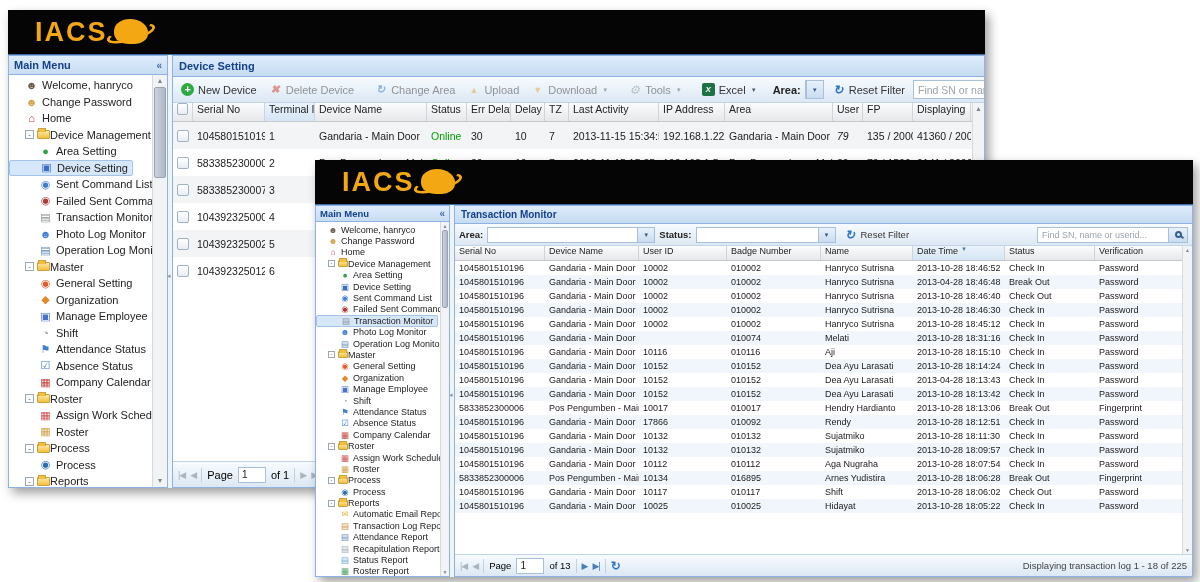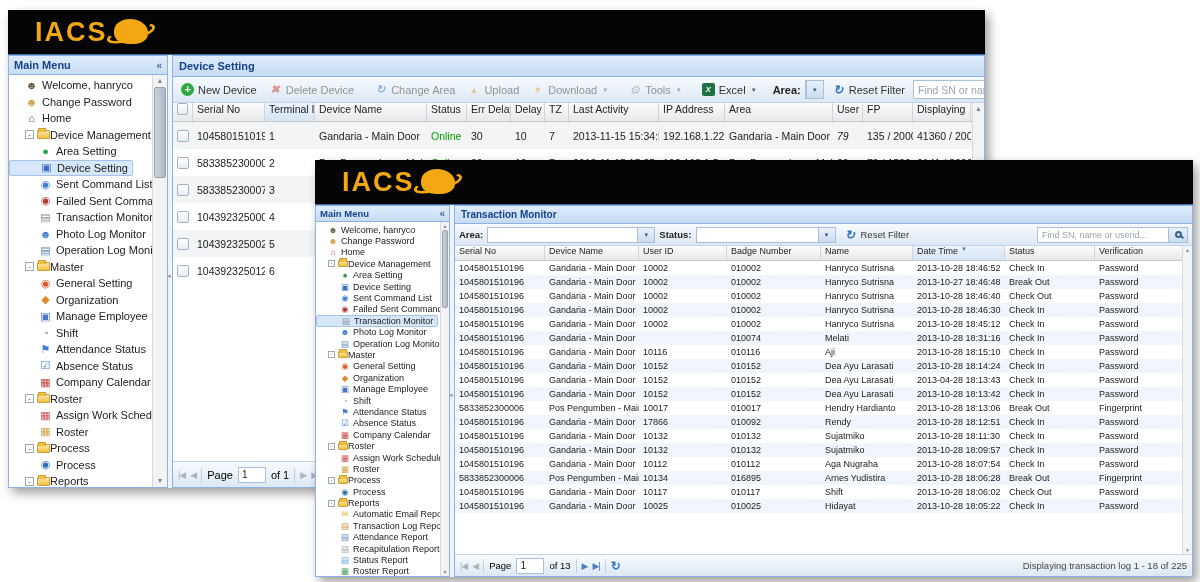--- a/index.html
+++ b/index.html
@@ -733,21 +733,21 @@
             <div class="gcell" style="width: 92px;">2013-10-28 18:46:52</div>
             <div class="gcell" style="width: 90px;">Check In</div>
             <div class="gcell" style="width: 88px;">Password</div>
           </div>
           <div class="grow">
             <div class="gcell" style="width: 90px;">1045801510196</div>
             <div class="gcell" style="width: 94px;">Gandaria - Main Door</div>
             <div class="gcell" style="width: 88px;">10002</div>
             <div class="gcell" style="width: 94px;">010002</div>
             <div class="gcell" style="width: 92px;">Hanryco Sutrisna</div>
-            <div class="gcell" style="width: 92px;">2013-10-27 18:46:48</div>
+            <div class="gcell" style="width: 92px;">2013-04-28 18:46:48</div>
             <div class="gcell" style="width: 90px;">Break Out</div>
             <div class="gcell" style="width: 88px;">Password</div>
           </div>
           <div class="grow">
             <div class="gcell" style="width: 90px;">1045801510196</div>
             <div class="gcell" style="width: 94px;">Gandaria - Main Door</div>
             <div class="gcell" style="width: 88px;">10002</div>
             <div class="gcell" style="width: 94px;">010002</div>
             <div class="gcell" style="width: 92px;">Hanryco Sutrisna</div>
             <div class="gcell" style="width: 92px;">2013-10-28 18:46:40</div>

